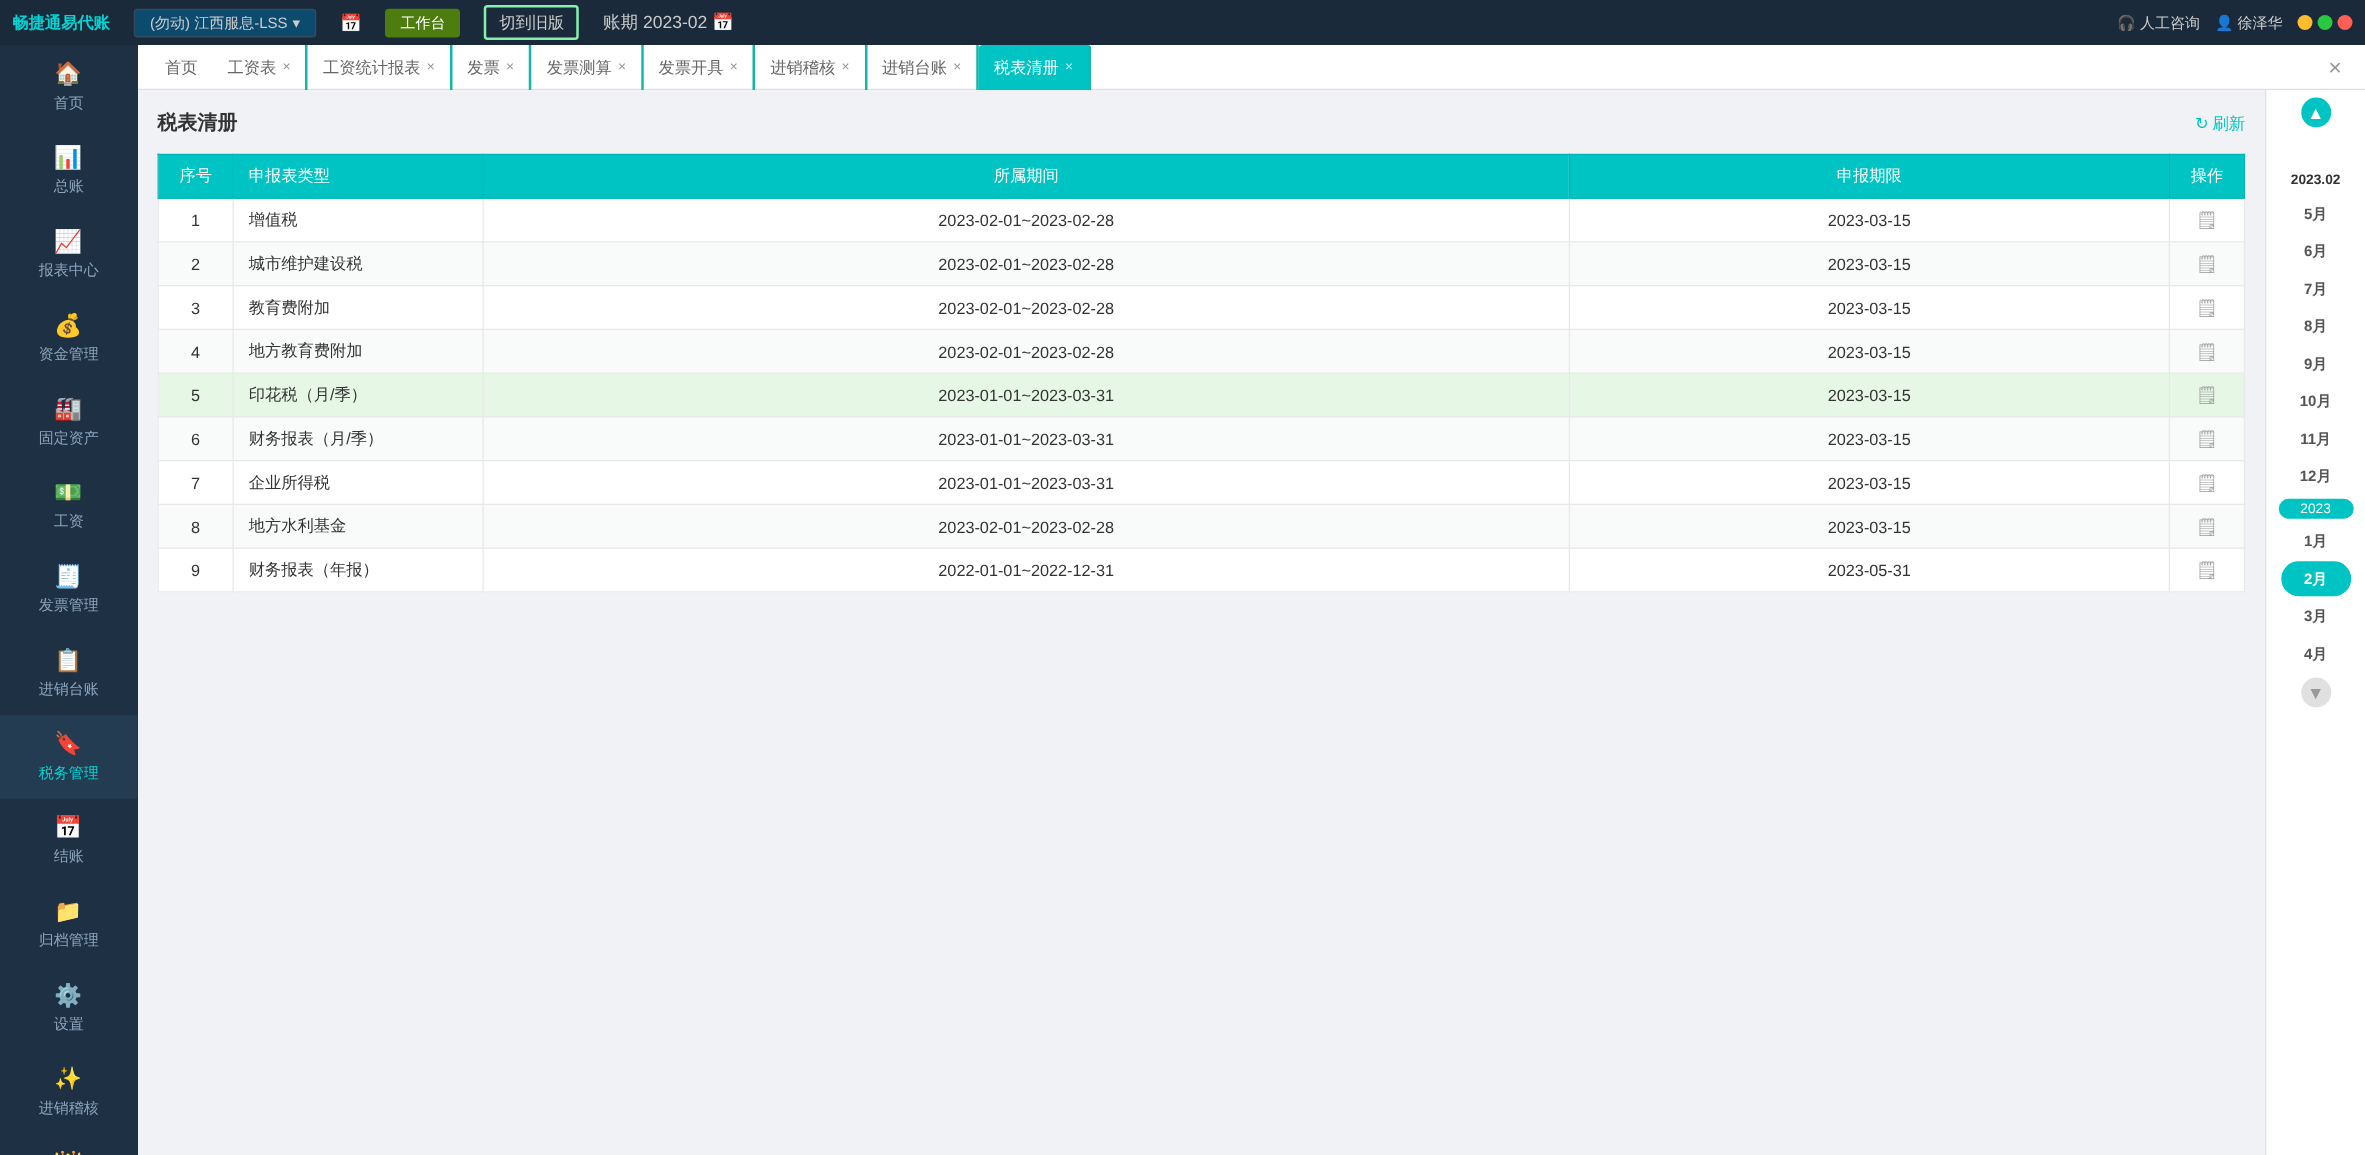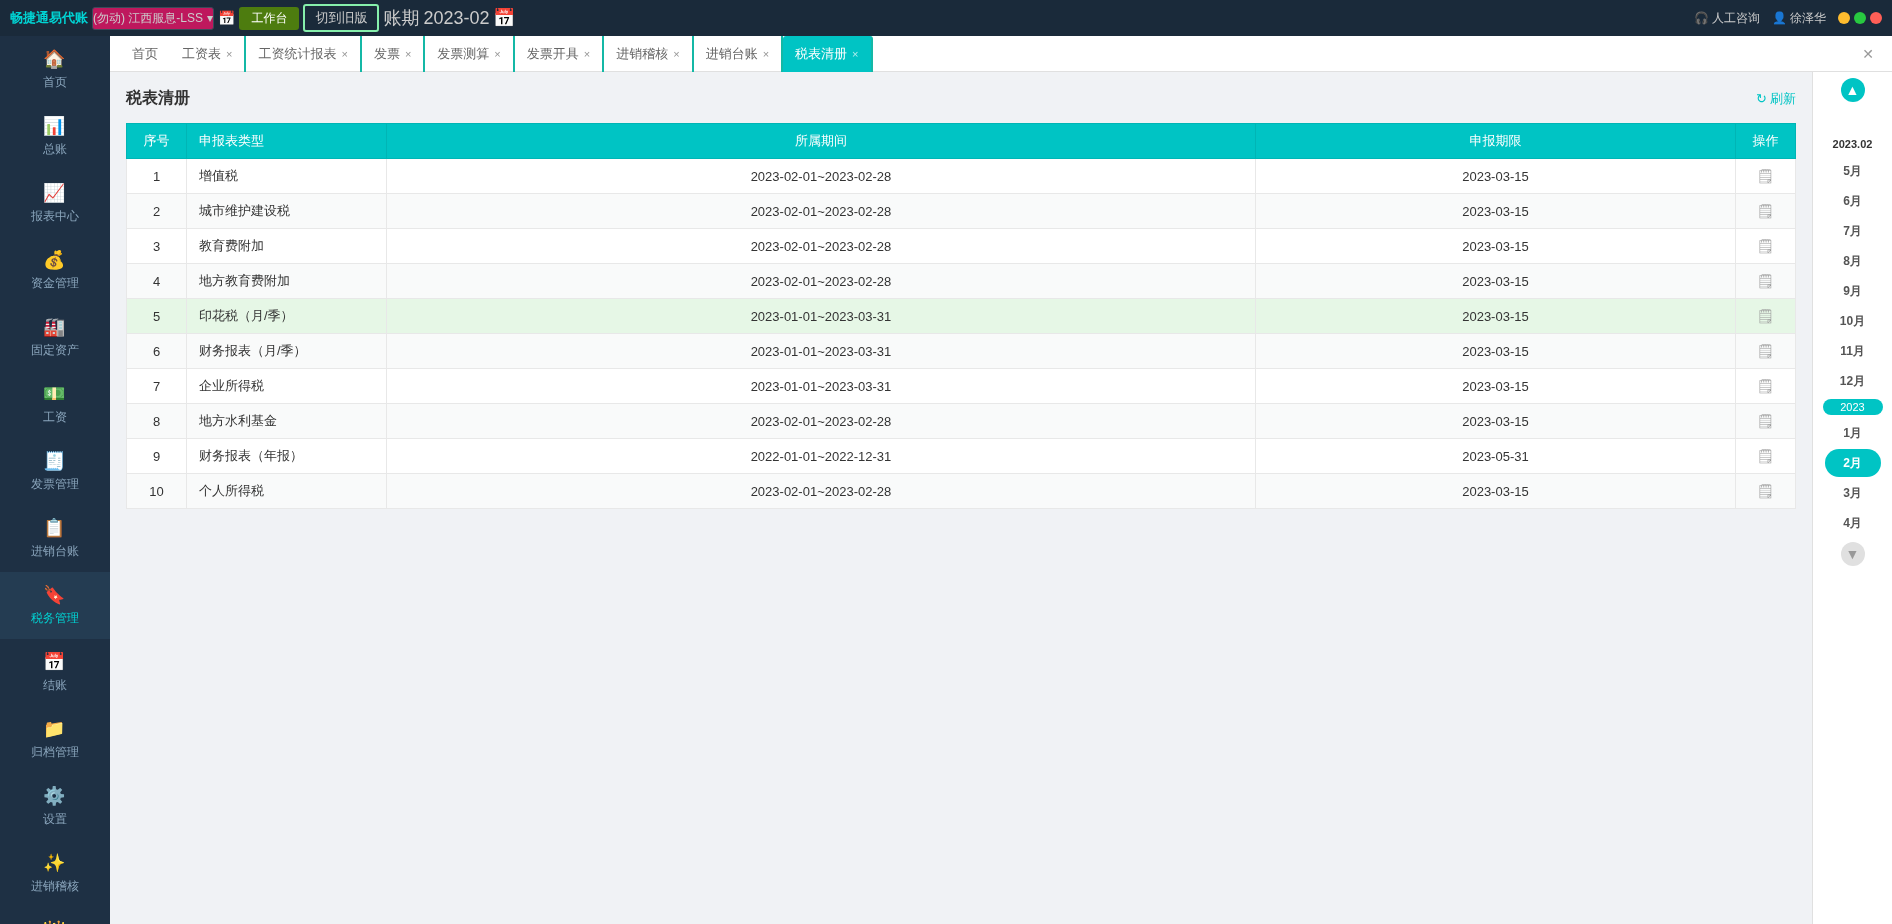--- a/index.html
+++ b/index.html
@@ -1,25 +1,25 @@
 <!DOCTYPE html>
 <html><head>
   <meta charset="utf-8">
   <style>
     * { box-sizing: border-box; margin: 0; padding: 0; }
     body { font-family: 'Microsoft YaHei', Arial, sans-serif; font-size: 13px; background: #f0f2f5; color: #333; display: flex; flex-direction: column; height: 100vh; overflow: hidden; }
 
     
     .top-bar { height: 36px; background: #1a2a3a; display: flex; align-items: center; padding: 0 10px; justify-content: space-between; flex-shrink: 0; }
-    .top-bar-left { display: flex; align-items: center; gap: 4px; }
+    .top-bar-left { display: flex; align-items: center; gap: 19px; }
     .app-logo { color: #00d4d4; font-size: 13px; font-weight: bold; }
-    .company-selector { background: #be185d; color: #ccc; border: 1px solid #3a4a5a; border-radius: 3px; padding: 2px 0; font-size: 12px; cursor: pointer; display: flex; align-items: center; gap: 4px; }
+    .company-selector { background: #0c4a6e; color: #ccc; border: 1px solid #3a4a5a; border-radius: 3px; padding: 2px 12px; font-size: 12px; cursor: pointer; display: flex; align-items: center; gap: 4px; }
     .btn-workspace { background: #4d7c0f; color: white; border: none; border-radius: 3px; padding: 3px 12px; cursor: pointer; font-size: 12px; }
     .btn-switch { background: transparent; color: #ccc; border: 2px solid #86efac; border-radius: 3px; padding: 3px 10px; cursor: pointer; font-size: 13px; }
-    .period-info { color: #ccc; font-size: 18px; display: flex; align-items: center; gap: 4px; }
+    .period-info { color: #ccc; font-size: 14px; display: flex; gap: 4px; }
     .top-bar-right { display: flex; align-items: center; gap: 12px; }
     .user-help { color: #ccc; font-size: 12px; cursor: pointer; display: flex; align-items: center; gap: 3px; }
     .user-name { color: #ccc; font-size: 12px; cursor: pointer; display: flex; align-items: center; gap: 3px; }
 
     
     .main-layout { display: flex; flex: 1; overflow: hidden; }
 
     
     .sidebar { width: 110px; background: #1e3044; display: flex; flex-direction: column; overflow-y: auto; flex-shrink: 0; }
     .sidebar-item { display: flex; flex-direction: column; align-items: center; padding: 12px 8px; cursor: pointer; color: #8aa5bc; font-size: 12px; gap: 4px; transition: background 0.2s; }
@@ -289,27 +289,20 @@
     <td>2023-03-15</td>
     <td><span class="action-icon">🗒</span></td>
   </tr>
               <tr>
     <td>9</td>
     <td class="col-type">财务报表（年报）</td>
     <td>2022-01-01~2022-12-31</td>
     <td>2023-05-31</td>
     <td><span class="action-icon">🗒</span></td>
   </tr>
-              <tr>
-    <td>10</td>
-    <td class="col-type">个人所得税</td>
-    <td>2023-02-01~2023-02-28</td>
-    <td>2023-03-15</td>
-    <td><span class="action-icon">🗒</span></td>
-  </tr>
             </tbody>
         </table>
 
       </div>
 
       <div class="right-panel">
         <div class="period-nav">▲</div>
         <div class="period-header">2023.02</div>
 
         <div class="period-month">5月</div>

